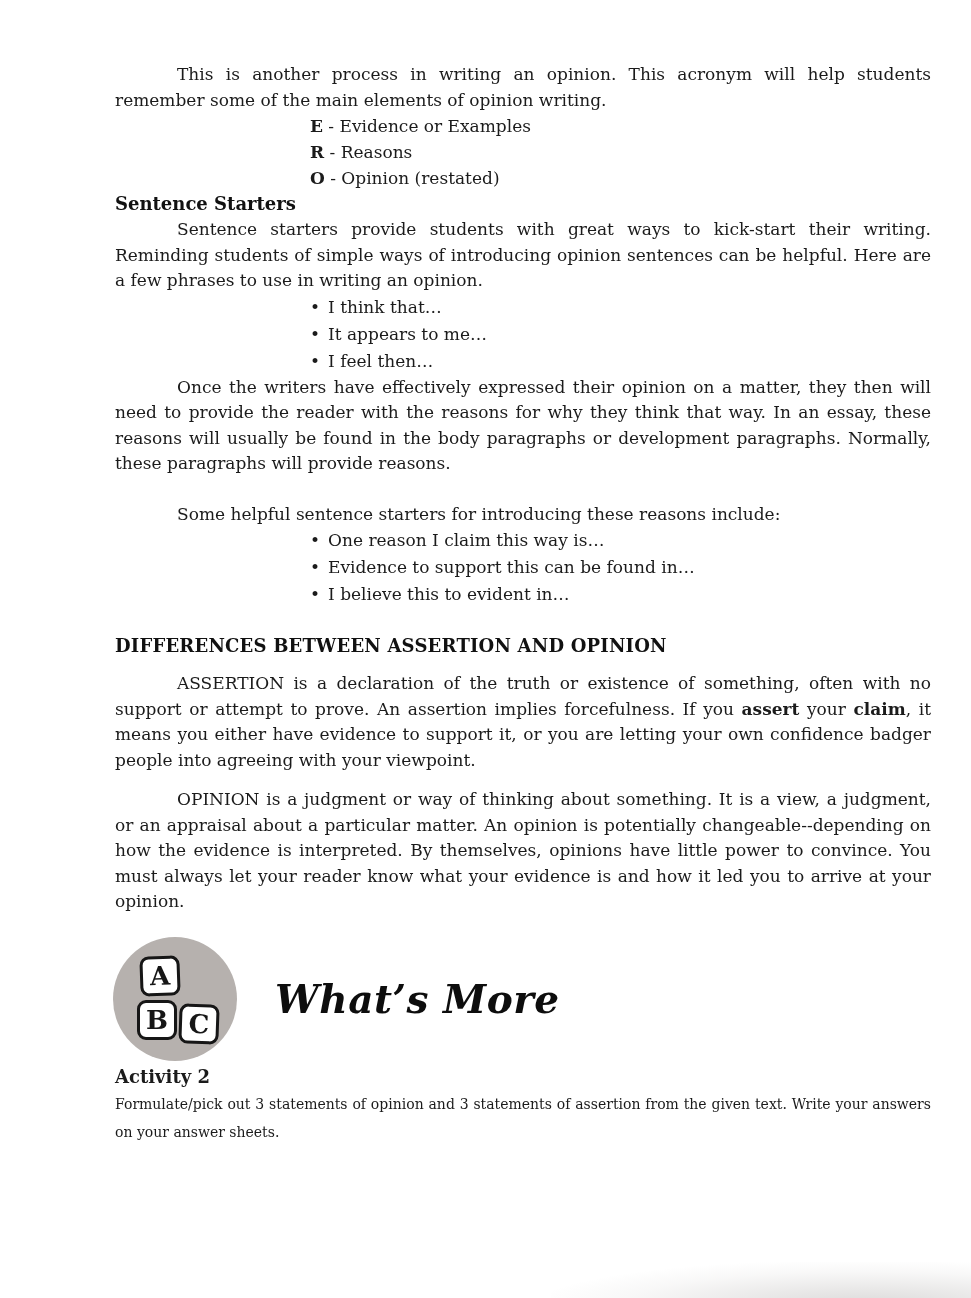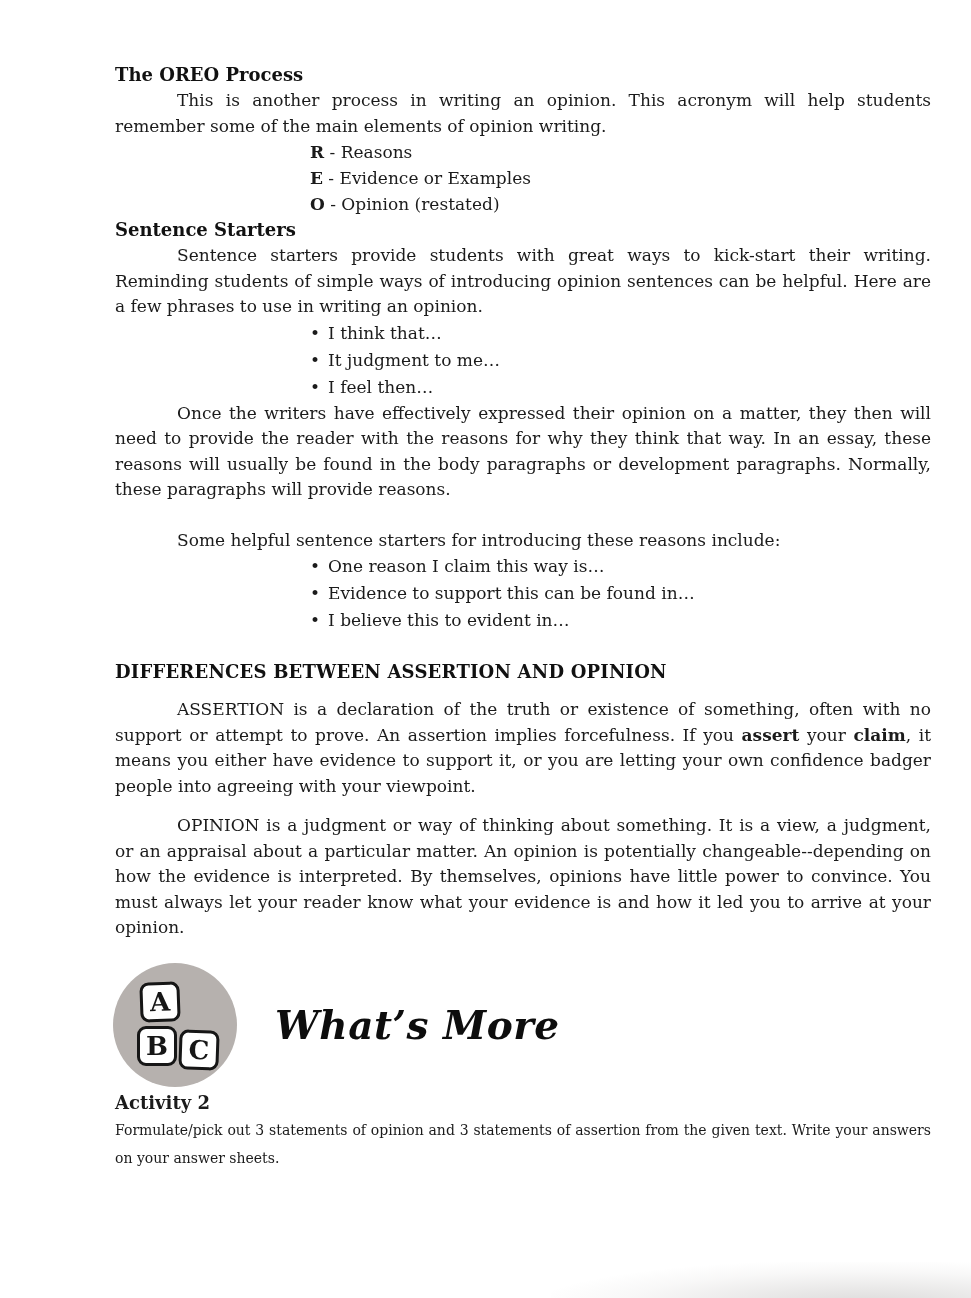--- a/index.html
+++ b/index.html
@@ -109,35 +109,34 @@
     height: 36px;
     background: radial-gradient(ellipse at 75% 120%, rgba(90,85,82,0.22), rgba(120,115,112,0.05) 55%, rgba(255,255,255,0) 75%);
     pointer-events: none;
   }
 </style>
 </head>
 <body>
 
 <div class="page">
 
-  <h3 class="section-heading">The OREO Process</h3>
   <p class="body-text indent">This is another process in writing an opinion. This acronym will help students remember some of the main elements of opinion writing.</p>
 
   <div class="acronym-list">
+    <div class="acronym-item"><span class="letter">E</span><span> - Evidence or Examples</span></div>
     <div class="acronym-item"><span class="letter">R</span><span> - Reasons</span></div>
-    <div class="acronym-item"><span class="letter">E</span><span> - Evidence or Examples</span></div>
     <div class="acronym-item"><span class="letter">O</span><span> - Opinion (restated)</span></div>
   </div>
 
   <h3 class="section-heading">Sentence Starters</h3>
   <p class="body-text indent">Sentence starters provide students with great ways to kick-start their writing. Reminding students of simple ways of introducing opinion sentences can be helpful. Here are a few phrases to use in writing an opinion.</p>
 
   <ul class="bullet-list">
     <li class="bullet-item">I think that…</li>
-    <li class="bullet-item">It judgment to me…</li>
+    <li class="bullet-item">It appears to me…</li>
     <li class="bullet-item">I feel then…</li>
   </ul>
 
   <p class="body-text indent">Once the writers have effectively expressed their opinion on a matter, they then will need to provide the reader with the reasons for why they think that way. In an essay, these reasons will usually be found in the body paragraphs or development paragraphs. Normally, these paragraphs will provide reasons.</p>
 
   <div class="spacer-lg"></div>
   <p class="body-text indent">Some helpful sentence starters for introducing these reasons include:</p>
 
   <ul class="bullet-list">
     <li class="bullet-item">One reason I claim this way is…</li>

